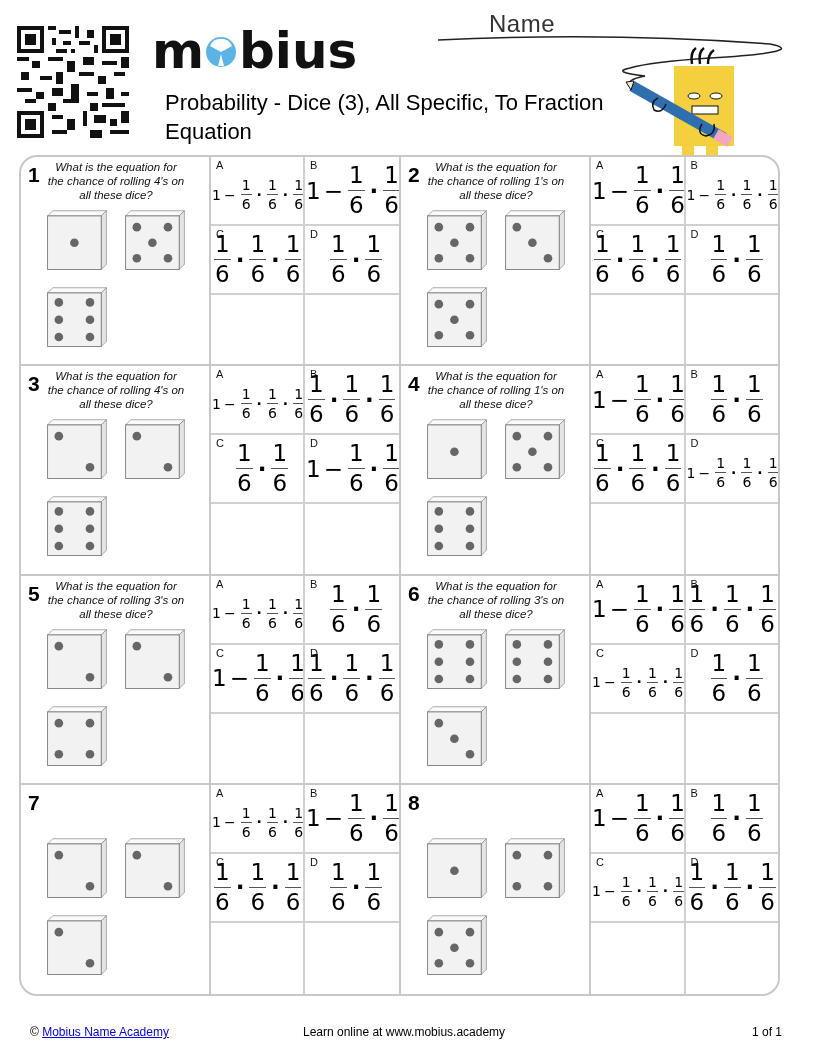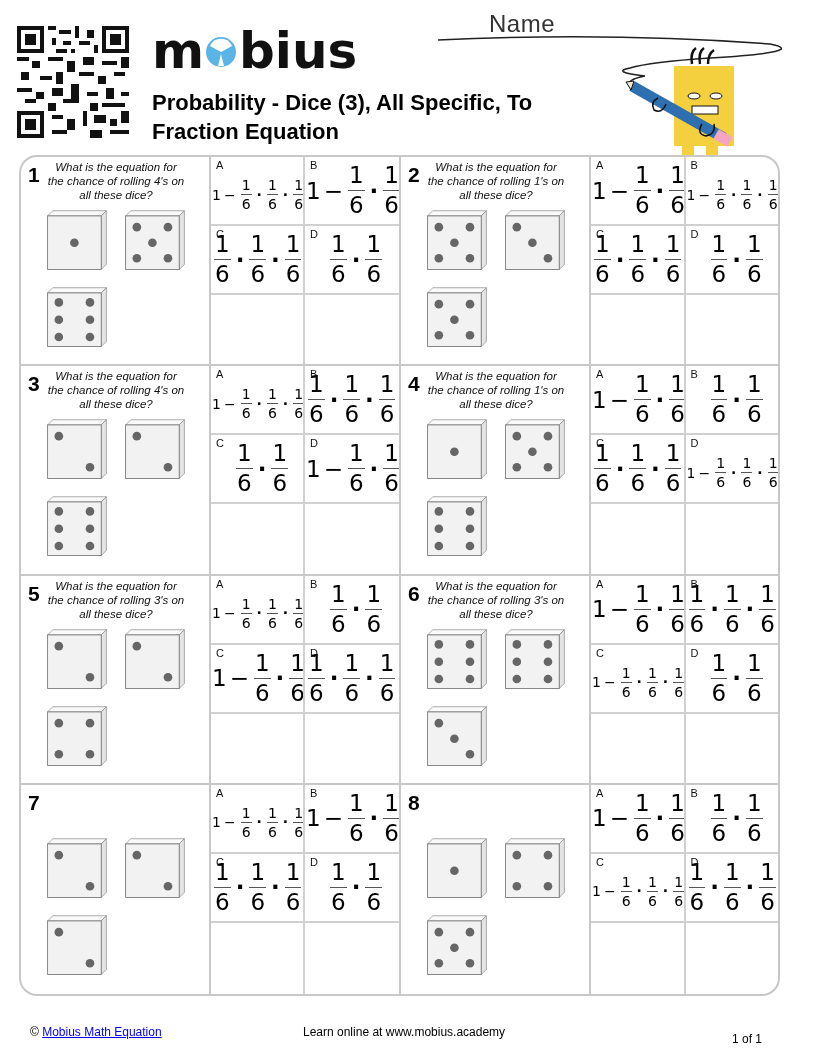--- a/index.html
+++ b/index.html
@@ -2,21 +2,21 @@
 <html><head>
 <meta charset="utf-8">
 <style>
   * { box-sizing: border-box; margin: 0; padding: 0; }
   html, body { width: 815px; height: 1050px; background: #fff; overflow: hidden; }
   body { position: relative; font-family: "Liberation Sans", sans-serif; color: #000; }
 
   
   .qr { position: absolute; left: 17px; top: 26px; width: 112px; height: 112px; }
   .logo { position: absolute; left: 152px; top: 22px; height: 56px; width: 210px; }
-  .title { position: absolute; left: 152px; top: 88px; width: 460px; font-size: 22px; font-weight: bold; line-height: 29px; }
+  .title { position: absolute; left: 165px; top: 88px; width: 460px; font-size: 22px; font-weight: normal; line-height: 29px; }
   .name-label { position: absolute; left: 463px; top: 10px; font-size: 24px; color: #333; letter-spacing: 0.5px; margin-left: 26px; }
   .name-line { position: absolute; left: 430px; top: 28px; width: 360px; height: 80px; }
   .mascot { position: absolute; left: 612px; top: 46px; width: 130px; height: 110px; }
 
   
   .sheet {
     position: absolute; left: 19px; top: 155px; width: 761px; height: 841px;
     border: 2px solid #c8c8c8; border-radius: 18px; overflow: hidden;
     display: grid; grid-template-columns: 380px 379px; grid-template-rows: repeat(4, 209.25px);
   }
@@ -1134,16 +1134,16 @@
           </div>
     </div>
         <div class="a-cell empty"></div>
             <div class="a-cell empty"></div>
       </div>
   </div>
   </div>
 
 <div class="footer" style="left:30px;">
   <span>©</span>
-  <a href="#">Mobius Math Equation</a>
+  <a href="#">Mobius Name Academy</a>
 </div>
 <div class="footer" style="left:303px;text-align:right;">Learn online at www.mobius.academy</div>
-<div class="footer" style="left:732px;margin-top:7px;">1 of 1</div>
+<div class="footer" style="left:752px;">1 of 1</div>
 
 </body></html>

